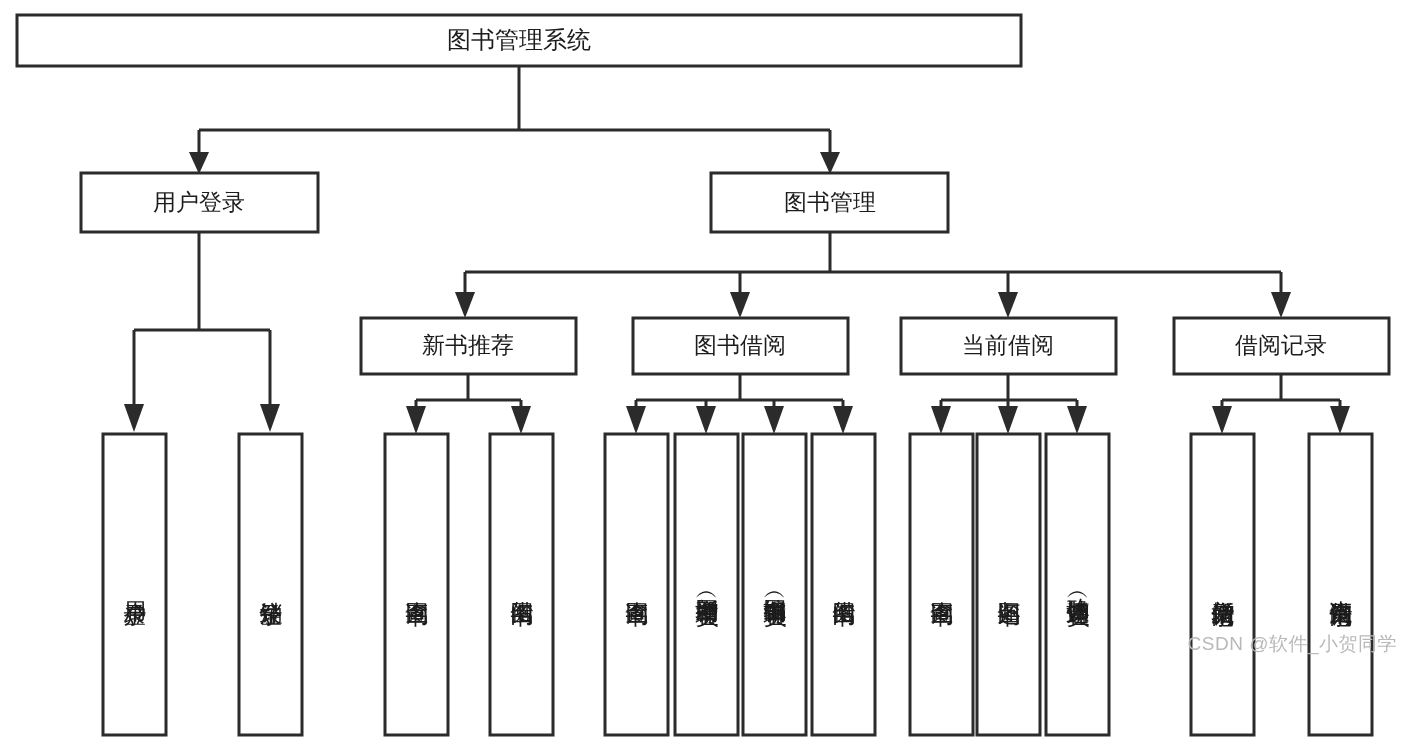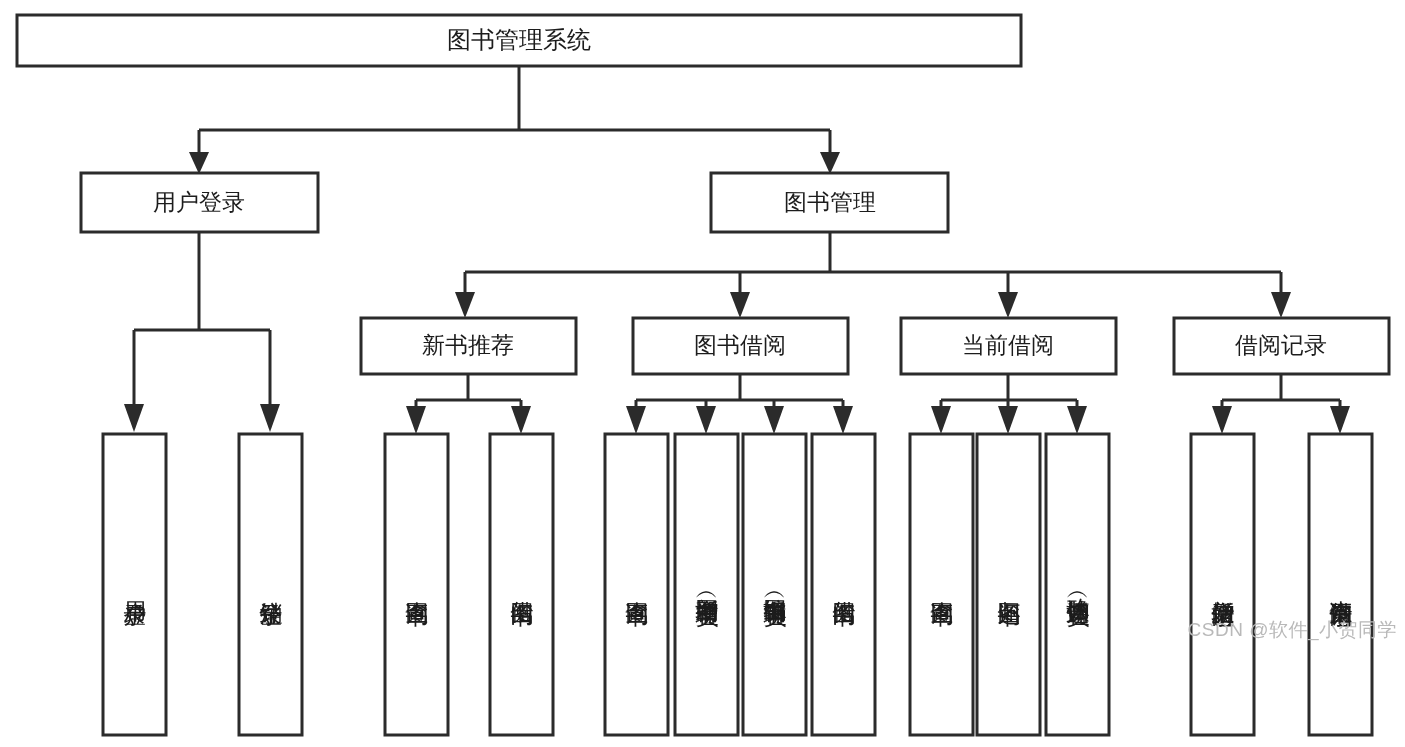--- a/index.html
+++ b/index.html
@@ -70,21 +70,21 @@
     display: flex;
     align-items: center;
     justify-content: center;
     text-align: center;
     pointer-events: none;
     user-select: none;
   }
   .watermark {
     position: absolute;
     right: 8px;
-    bottom: 24px;
+    bottom: 10px;
     font-family: "Liberation Sans", "DejaVu Sans", sans-serif;
     font-size: 19px;
     color: #b9b9b9;
     letter-spacing: 0.5px;
     white-space: nowrap;
     user-select: none;
   }
 </style>
 </head>
 <body>

